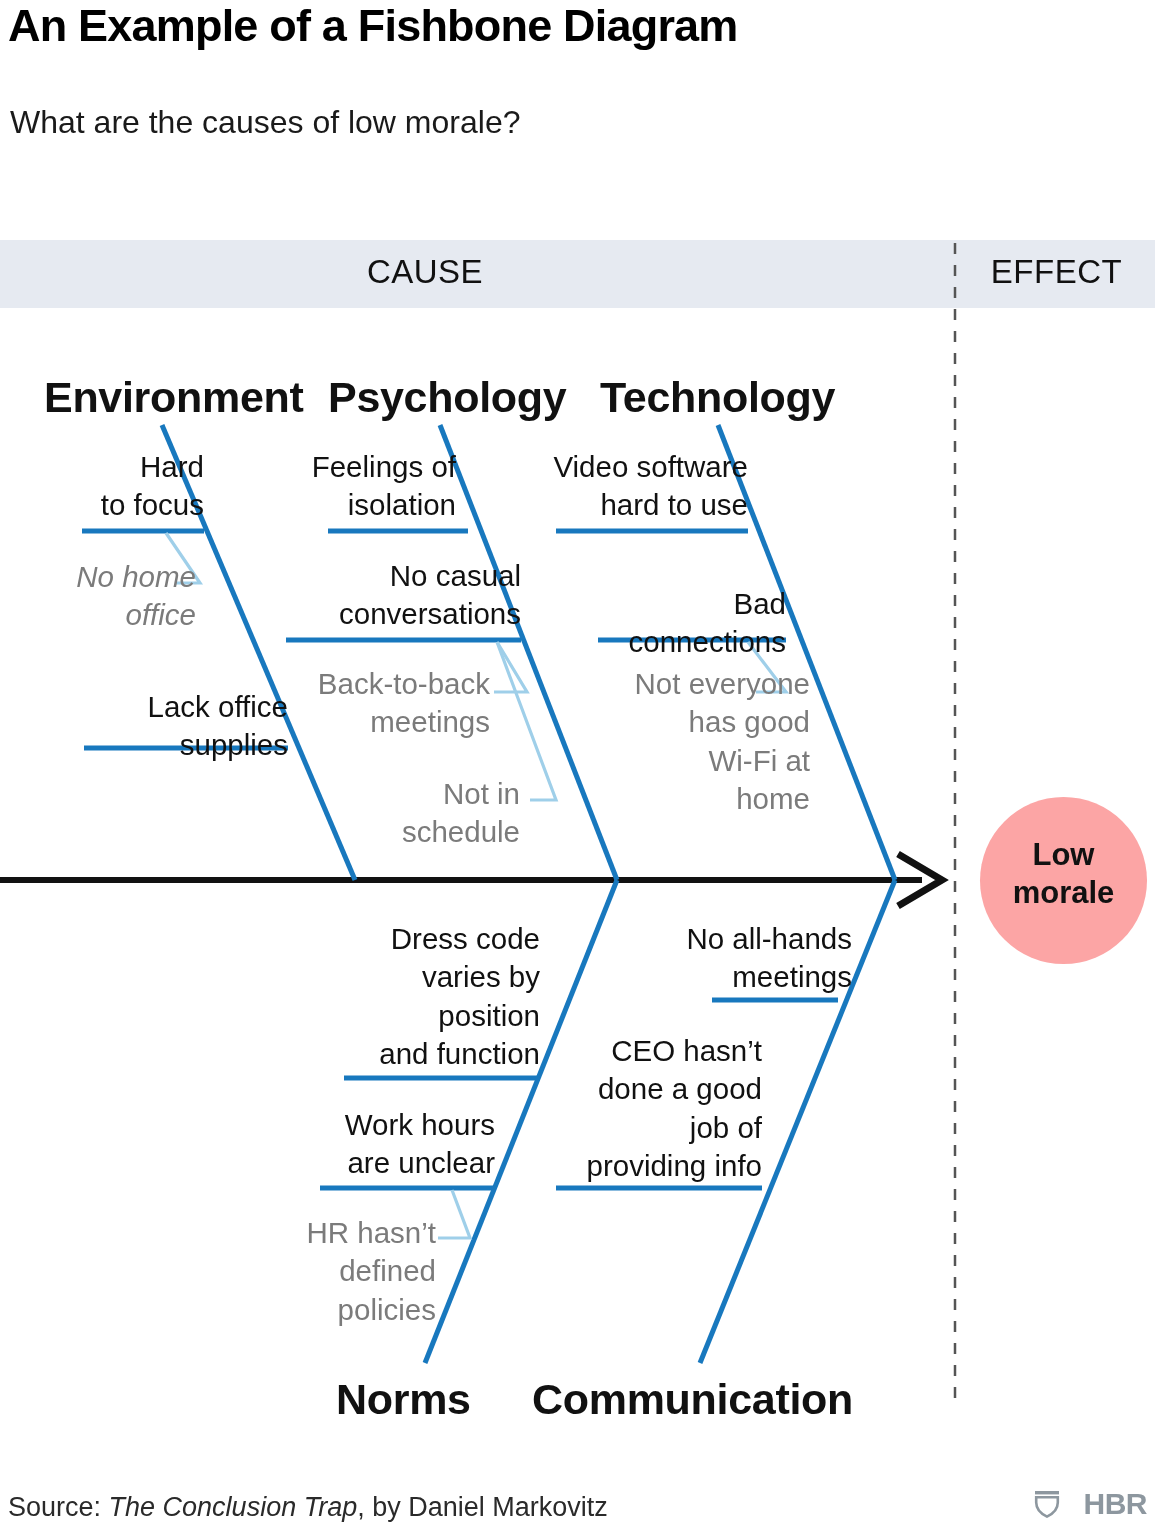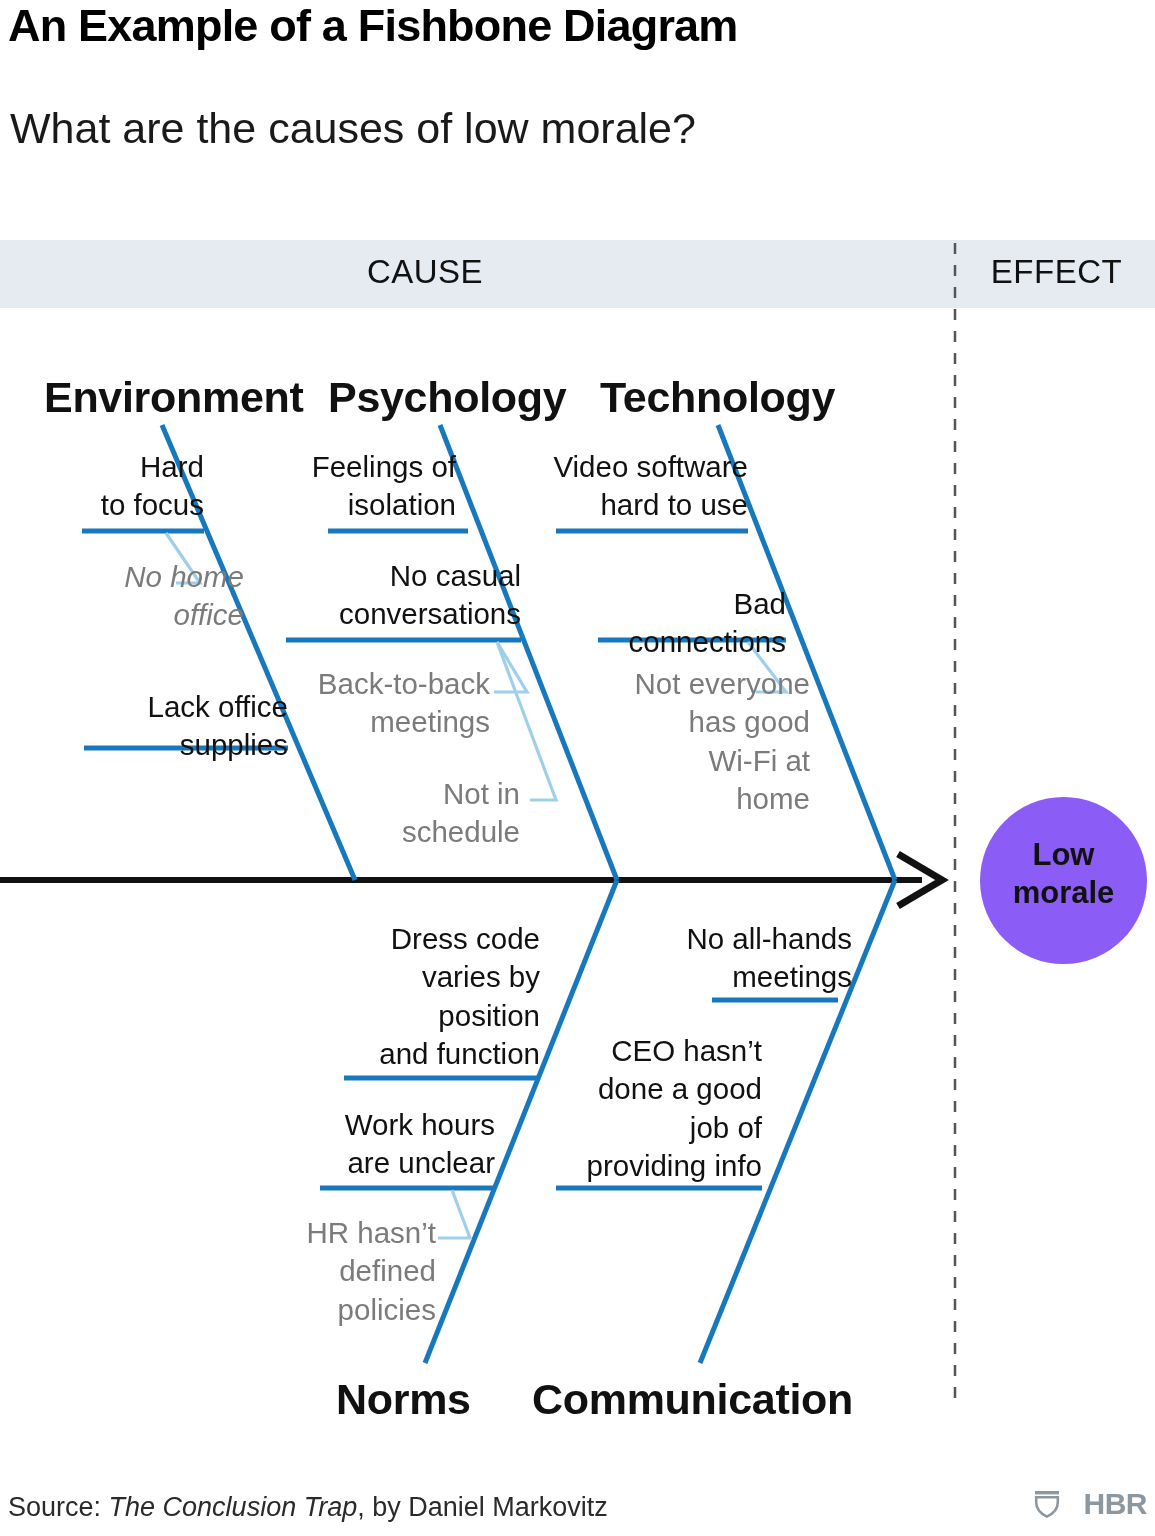--- a/index.html
+++ b/index.html
@@ -22,21 +22,21 @@
     font-size: 45px;
     font-weight: bold;
     letter-spacing: -0.8px;
     line-height: 1.05;
     color: #000000;
   }
   #chart-subtitle {
     position: absolute;
     left: 10px; top: 104px;
     width: 1100px;
-    font-size: 43px;
+    font-size: 32px;
     font-weight: normal;
     color: #1a1a1a;
   }
 
   
   #band {
     position: absolute;
     left: 0; top: 240px;
     width: 1155px; height: 68px;
     background: #e6eaf1;
@@ -75,30 +75,30 @@
     font-size: 29.5px;
     line-height: 1.30;
     color: #111111;
   }
   .sub-label {
     position: absolute;
     font-size: 29.5px;
     line-height: 1.30;
     color: #7b7b7b;
   }
-  .sub-label.italic { font-style: italic; margin-left: 48px; }
+  .sub-label.italic { font-style: italic; }
   .ta-r { text-align: right; }
 
   
   #effect-bubble {
     position: absolute;
     left: 980px; top: 797px;
     width: 167px; height: 167px;
     border-radius: 50%;
-    background: #8b5cf6;
+    background: #fca5a5;
   }
   #effect-bubble-label {
     position: absolute;
     left: 0; top: 39px;
     width: 167px;
     text-align: center;
     font-size: 31px;
     font-weight: bold;
     line-height: 1.22;
     color: #111111;

